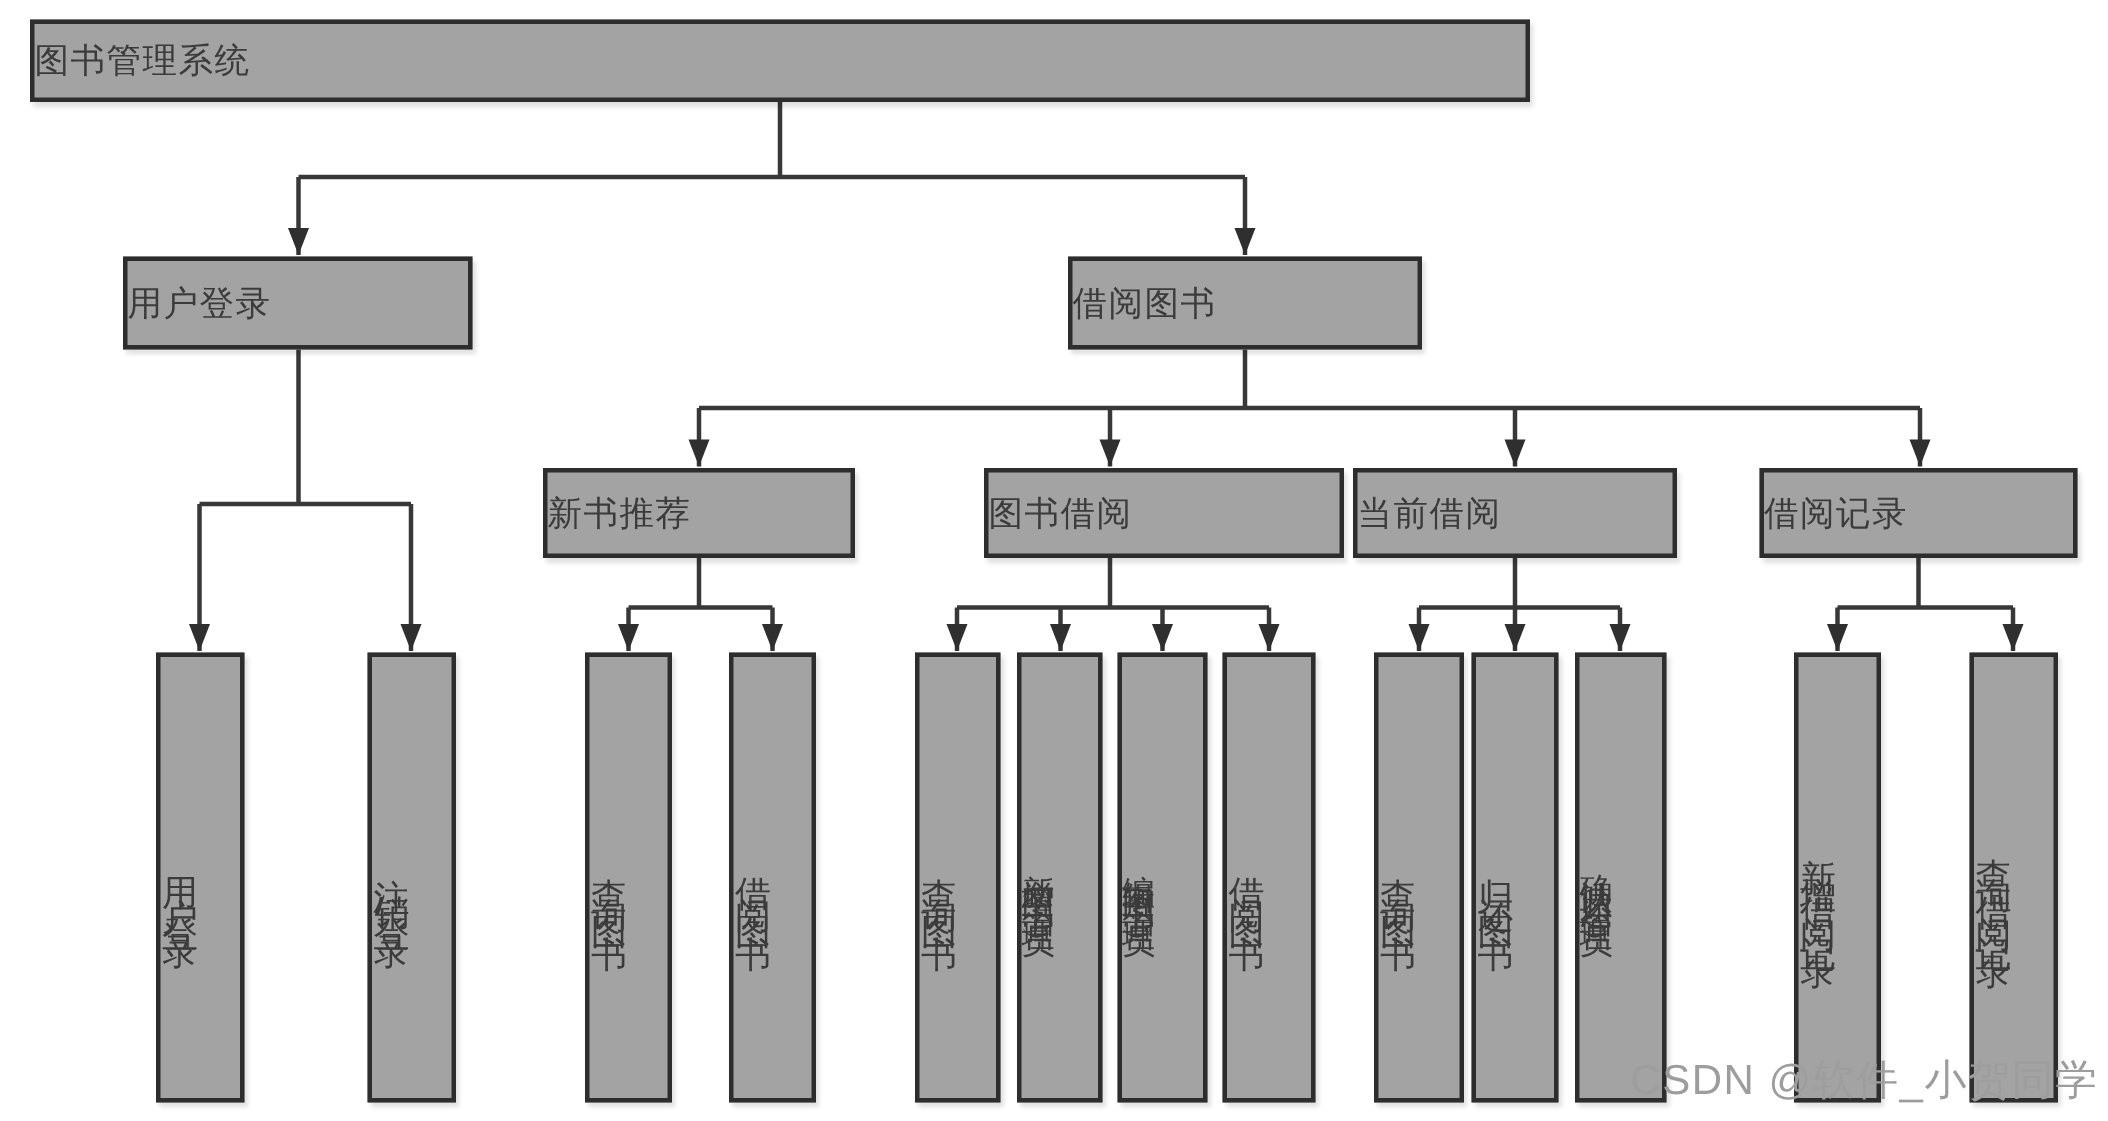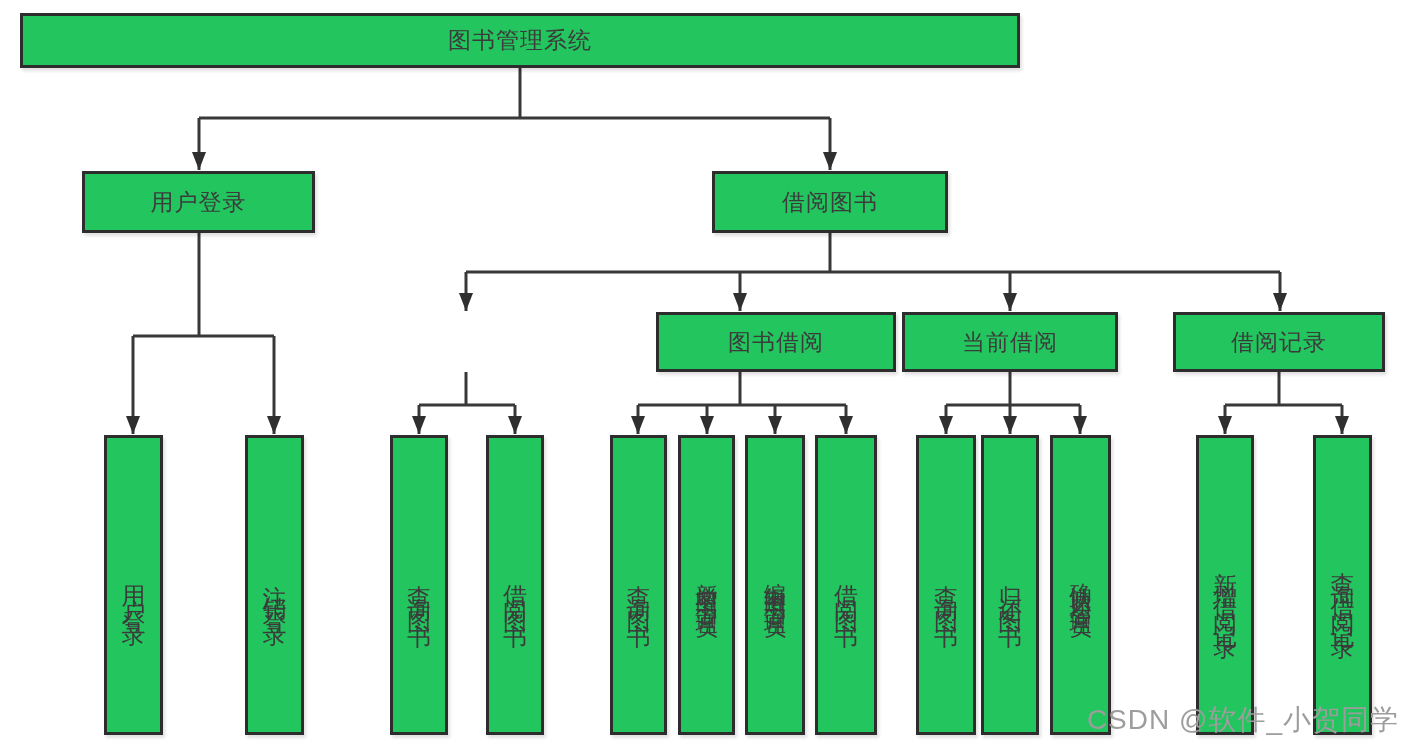--- a/index.html
+++ b/index.html
@@ -27,25 +27,25 @@
     stroke-width: 3;
     fill: none;
   }
   #connector-layer marker path {
     fill: #2f2f2f;
     stroke: none;
   }
   .node {
     position: absolute;
     box-sizing: border-box;
-    background: #22c55e;
+    background: #a3a3a3;
     border: 3px solid #2d2d2d;
     display: flex;
     align-items: center;
-    justify-content: center;
+    justify-content: flex-start;
     color: #3b3b3b;
     box-shadow: 2px 3px 3px rgba(0,0,0,0.12);
   }
   .node.root span,
   .node.hnode span {
     font-size: 23px;
     letter-spacing: 1px;
     white-space: nowrap;
   }
   .node.leaf span {
@@ -141,20 +141,23 @@
     <span>图书管理系统</span>
   </div>
 
   <div class="node hnode" style="left:82px; top:171px; width:233px; height:62px">
     <span>用户登录</span>
   </div>
   <div class="node hnode" style="left:712px; top:171px; width:236px; height:62px">
     <span>借阅图书</span>
   </div>
 
+  <div class="node hnode" style="left:362px; top:312px; width:208px; height:60px">
+    <span>新书推荐</span>
+  </div>
   <div class="node hnode" style="left:656px; top:312px; width:240px; height:60px">
     <span>图书借阅</span>
   </div>
   <div class="node hnode" style="left:1173px; top:312px; width:212px; height:60px">
     <span>借阅记录</span>
   </div>
   <div class="node hnode" style="left:902px; top:312px; width:216px; height:60px">
     <span>当前借阅</span>
   </div>
 

